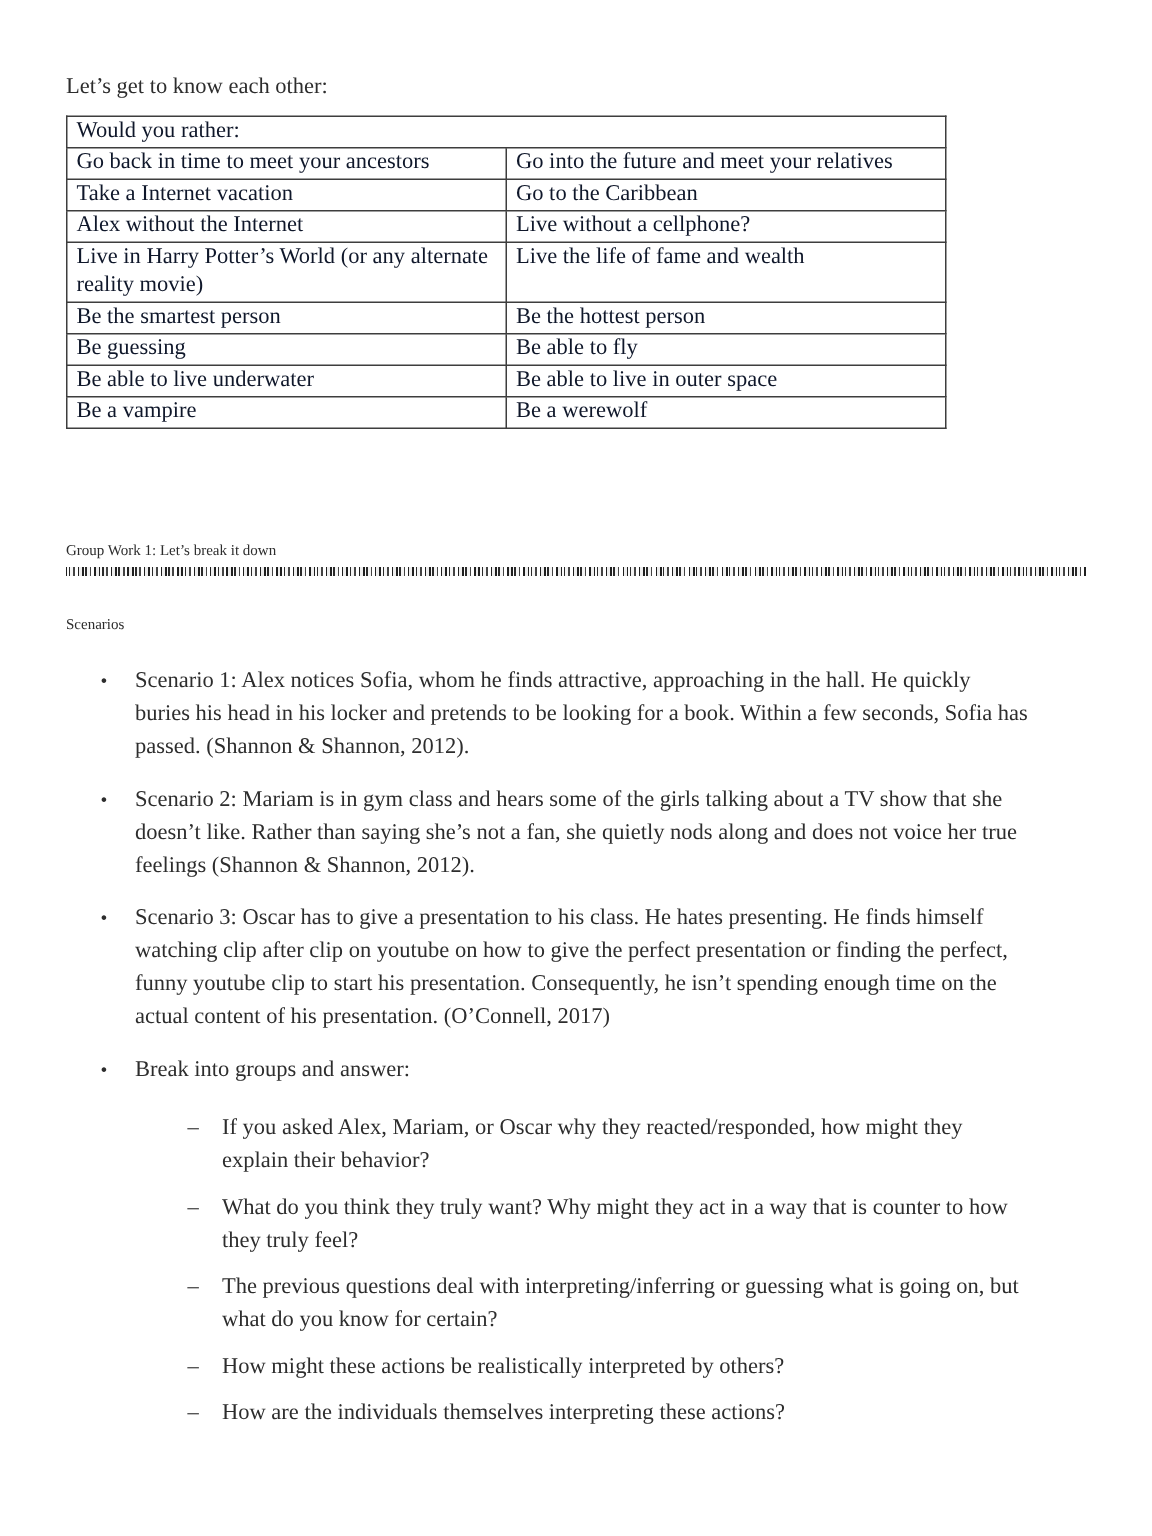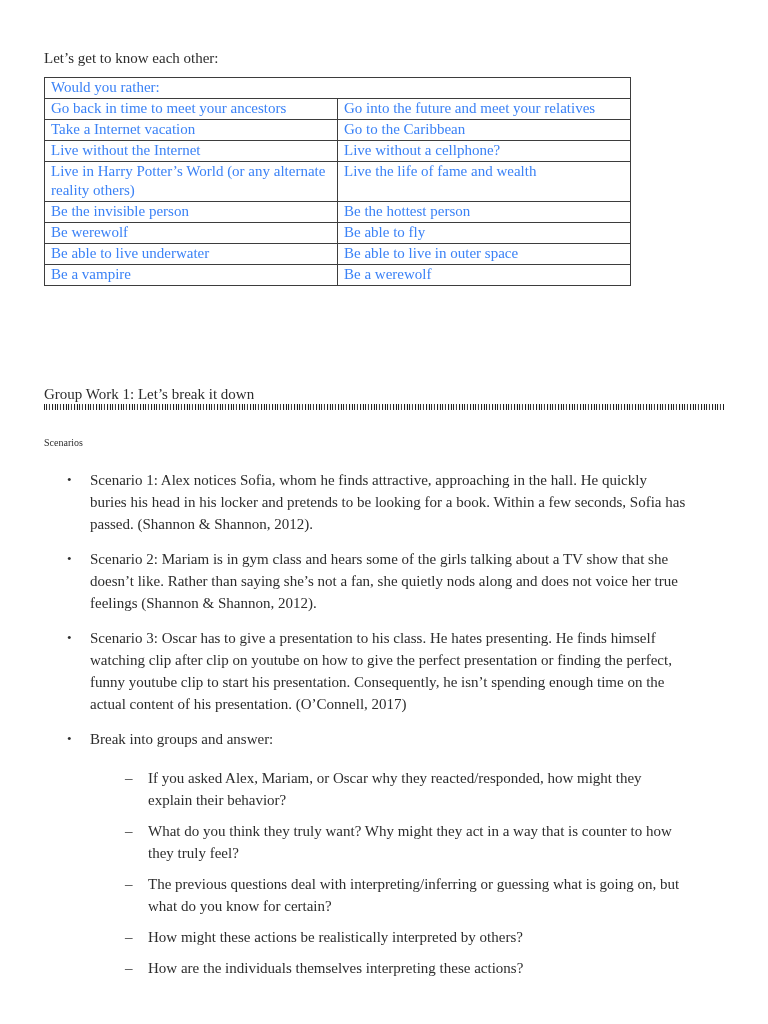--- a/index.html
+++ b/index.html
@@ -14,36 +14,36 @@
     overflow: hidden;
   }
   .content { padding: 48px 45px 0 44px; }
 
   .intro { font-size: 15px; line-height: 20px; margin-bottom: 9px; }
 
   table.wyr {
     border-collapse: collapse;
     width: 587px;
     font-size: 15px;
-    color: #3b82f6;
+    color: #0f172a;
   }
   table.wyr th, table.wyr td {
     border: 1.5px solid #3d3d3d;
     font-weight: normal;
     text-align: left;
     vertical-align: top;
     padding: 0px 6px 1px 6px;
     line-height: 19px;
     height: 19px;
   }
   table.wyr td { width: 50%; }
 
   .section-heading {
-    margin-top: 99px;
-    font-size: 15px;
+    margin-top: 73px;
+    font-size: 10px;
     line-height: 18px;
   }
   .barcode-rule {
     margin-top: 1px;
     height: 6px;
     width: 680px;
     background: repeating-linear-gradient(90deg,
       #1f1f1f 0px, #1f1f1f 1px,
       #fbfbfb 1px, #fbfbfb 2px,
       #2a2a2a 2px, #2a2a2a 3px,
@@ -79,33 +79,33 @@
         </tr>
         <tr>
           <td>Go back in time to meet your ancestors</td>
           <td>Go into the future and meet your relatives</td>
         </tr>
         <tr>
           <td>Take a Internet vacation</td>
           <td>Go to the Caribbean</td>
         </tr>
         <tr>
-          <td>Live without the Internet</td>
+          <td>Alex without the Internet</td>
           <td>Live without a cellphone?</td>
         </tr>
         <tr>
-          <td>Live in Harry Potter’s World (or any alternate reality others)</td>
+          <td>Live in Harry Potter’s World (or any alternate reality movie)</td>
           <td>Live the life of fame and wealth</td>
         </tr>
         <tr>
-          <td>Be the invisible person</td>
+          <td>Be the smartest person</td>
           <td>Be the hottest person</td>
         </tr>
         <tr>
-          <td>Be werewolf</td>
+          <td>Be guessing</td>
           <td>Be able to fly</td>
         </tr>
         <tr>
           <td>Be able to live underwater</td>
           <td>Be able to live in outer space</td>
         </tr>
         <tr>
           <td>Be a vampire</td>
           <td>Be a werewolf</td>
         </tr>

